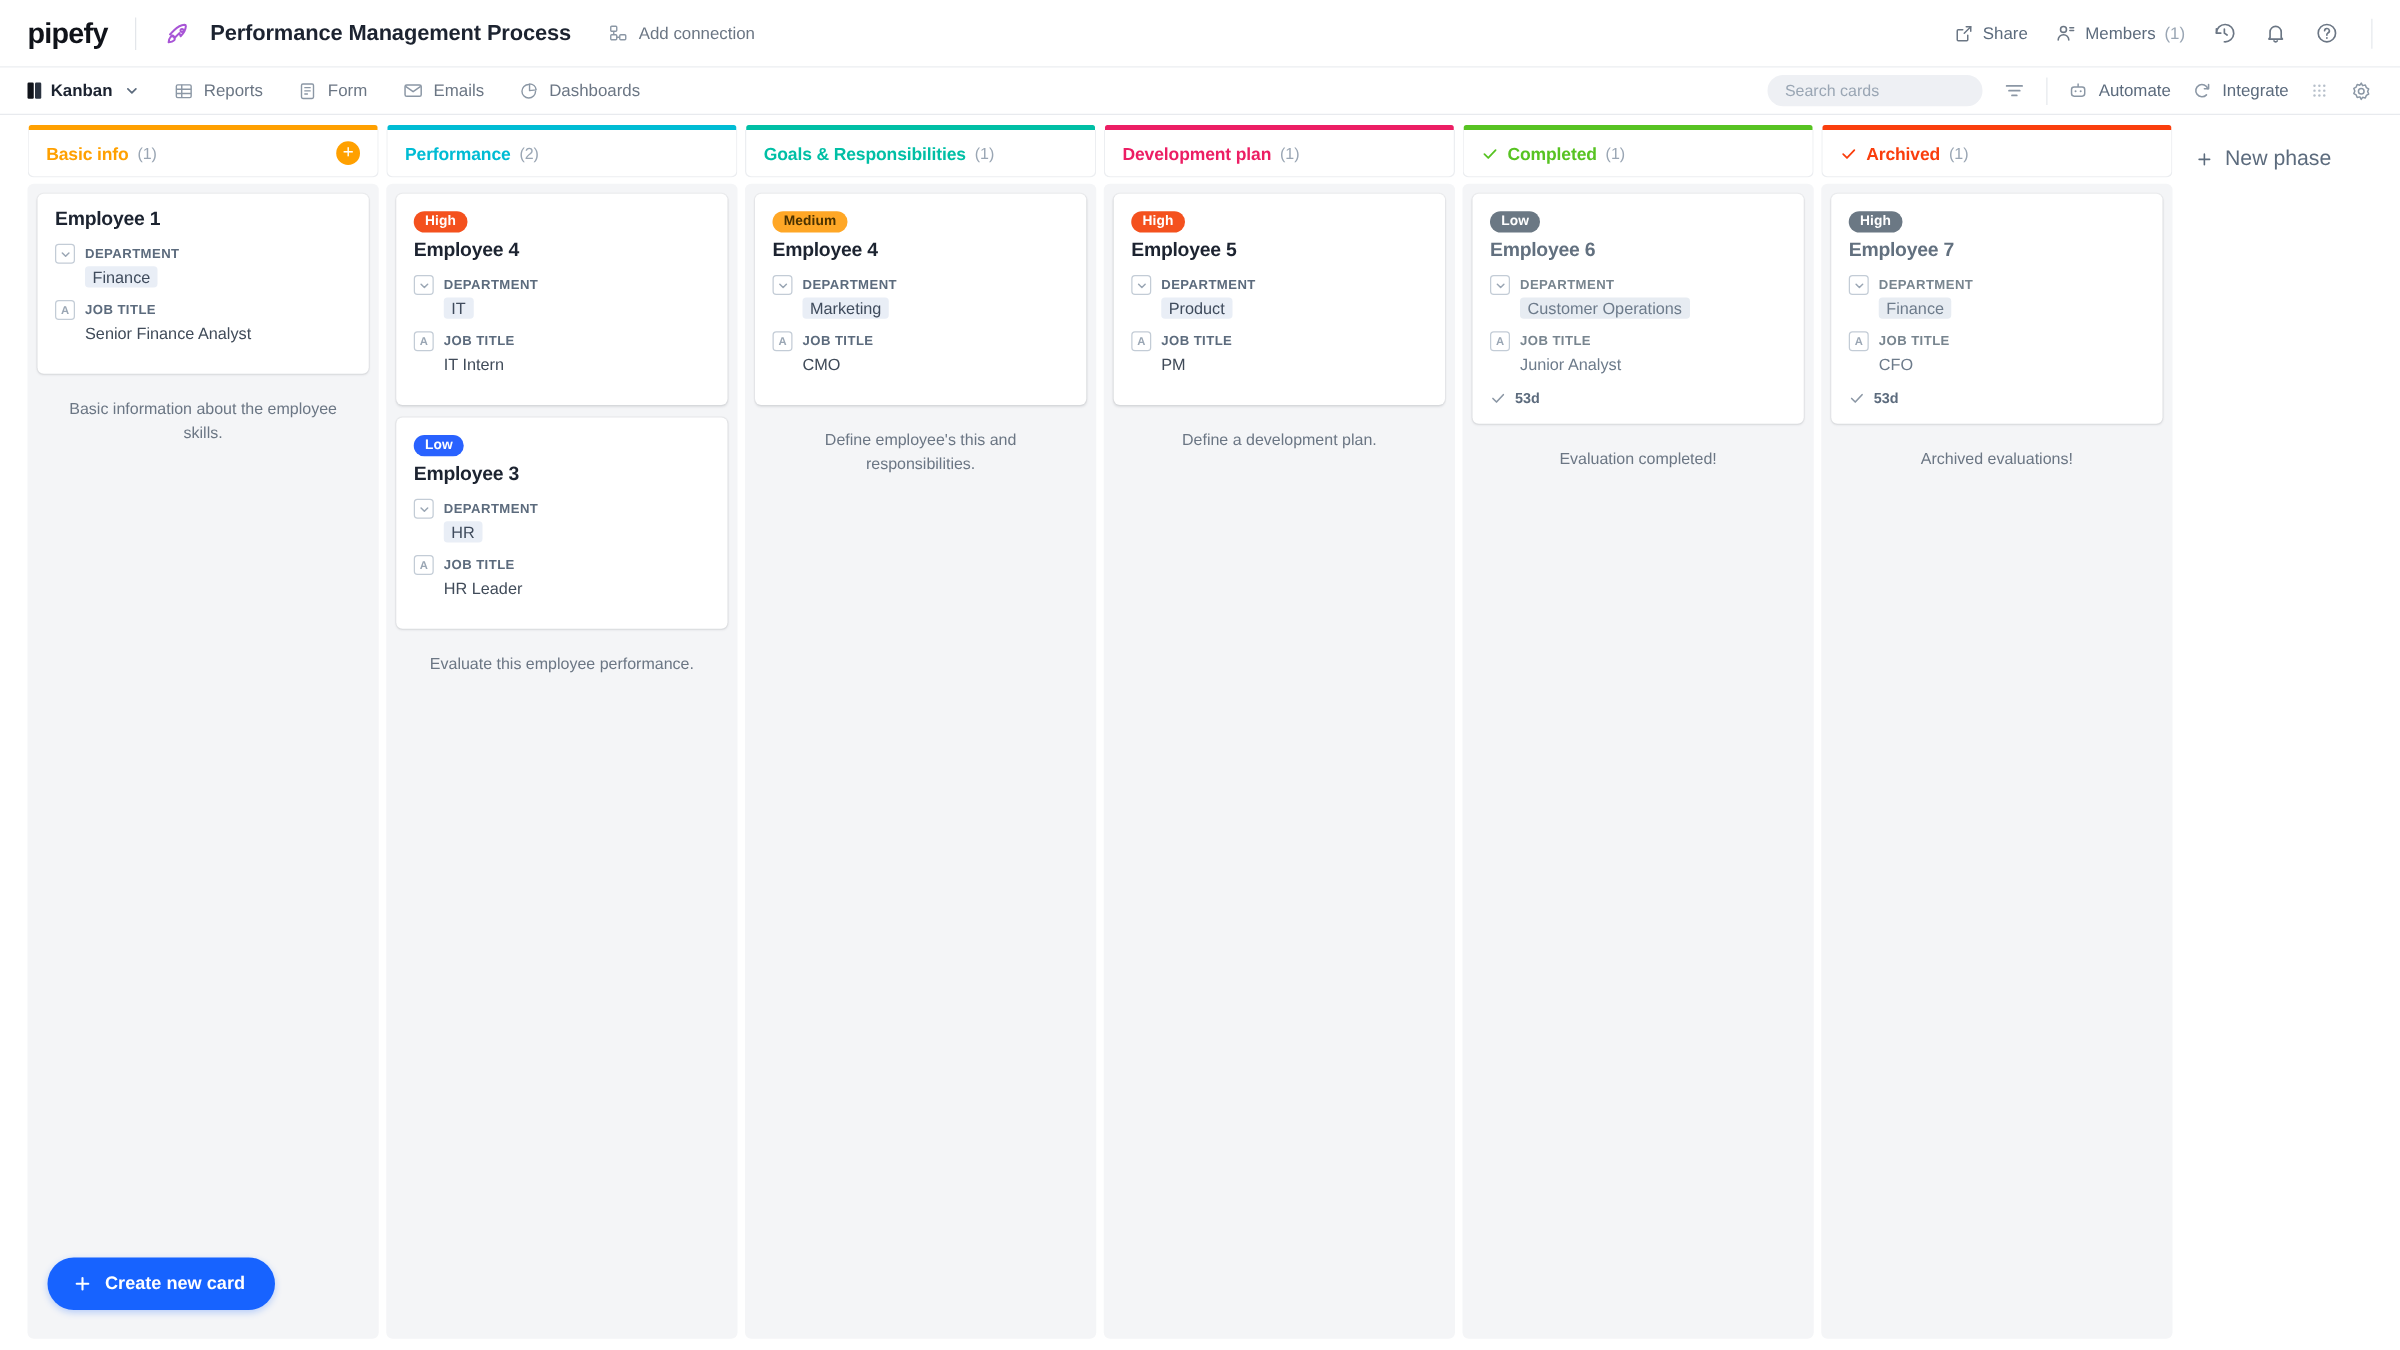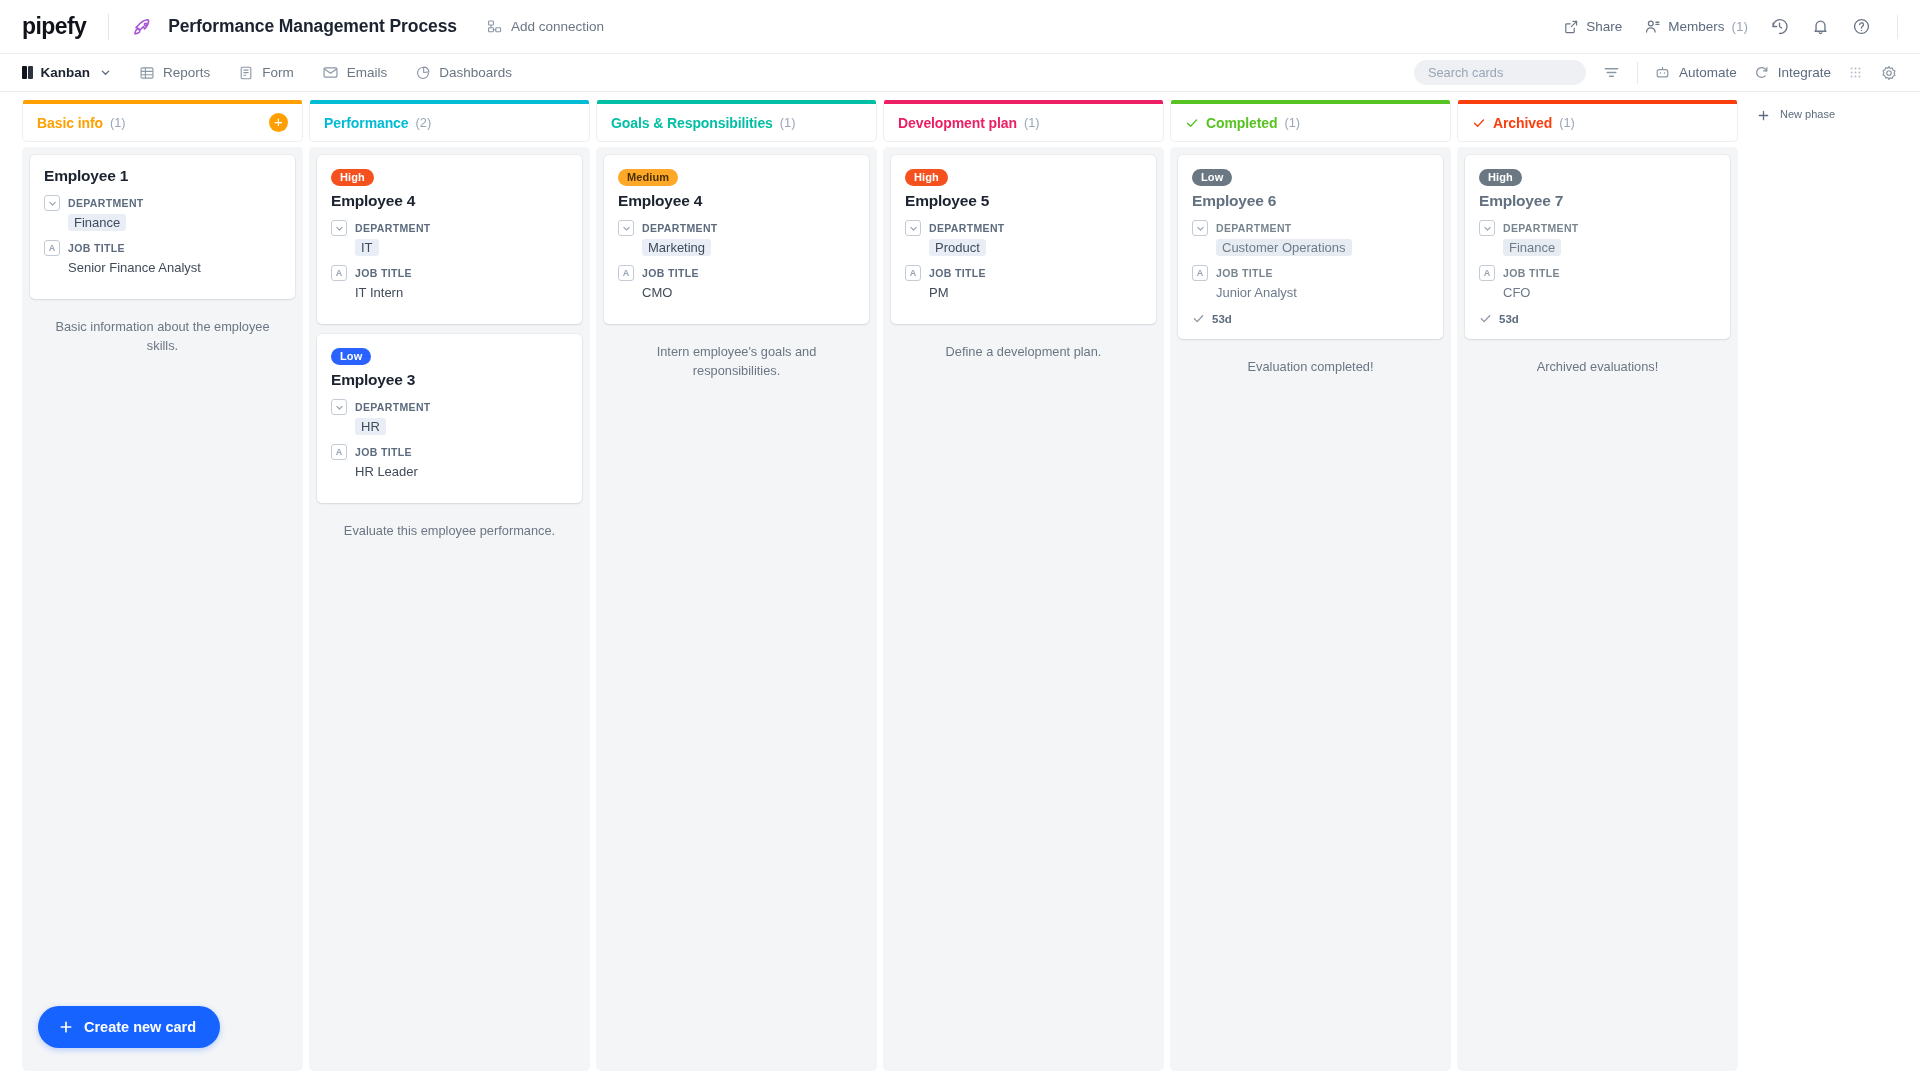--- a/index.html
+++ b/index.html
@@ -175,22 +175,22 @@
     display: flex; align-items: center; gap: 7px;
     font-size: 11.5px; font-weight: 700; color: #5c6b7d; margin-top: 11px;
   }
   .phase-hint {
     text-align: center; font-size: 12.8px; color: #6b7684;
     line-height: 1.45; padding: 9px 20px 0 20px;
   }
 
   
   .new-phase {
-    display: flex; gap: 9px;
-    color: #5c6b7d; font-size: 11px; cursor: pointer;
+    display: flex; align-items: center; gap: 9px;
+    color: #5c6b7d; font-size: 17px; cursor: pointer;
     margin-top: 4px; margin-left: 12px; white-space: nowrap; height: 38px;
   }
 
   
   .create-btn {
     position: absolute;
     left: 38px; bottom: 32px;
     background: #1763ff; color: #fff;
     border-radius: 22px;
     height: 42px;
@@ -463,21 +463,21 @@
               <span class="field-label">DEPARTMENT</span>
             </div>
             <div style="margin-left: 24px; margin-top: 2px;"><span class="field-value chip" style="margin-left: 0px; margin-top: 0px;">Marketing</span></div>
           </div><div class="field">
             <div class="field-head">
               <span class="field-ico">A</span>
               <span class="field-label">JOB TITLE</span>
             </div>
             <div style="margin-left: 24px; margin-top: 2px;"><span class="field-value" style="margin-left: 0px; margin-top: 0px;">CMO</span></div>
           </div></div>
-        <div class="phase-hint">Intern employee's goals and responsibilities.</div>
+        <div class="phase-hint">Define employee's this and responsibilities.</div>
       </div>
     </div>
     <div class="column">
       <div class="col-header" style="--ph: #EC1E64;">
         <span class="col-name">Development plan</span>
         <span class="col-count">(1)</span>
       </div>
       <div class="col-body">
         <div class="card"><span class="badge" style="background: rgb(244, 81, 30);">High</span><div class="card-title">Employee 5</div><div class="field">
             <div class="field-head">

